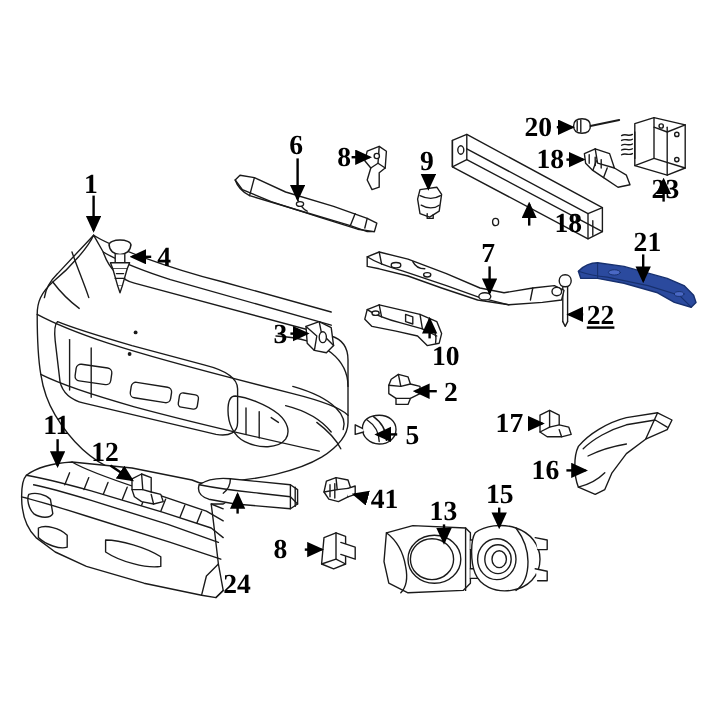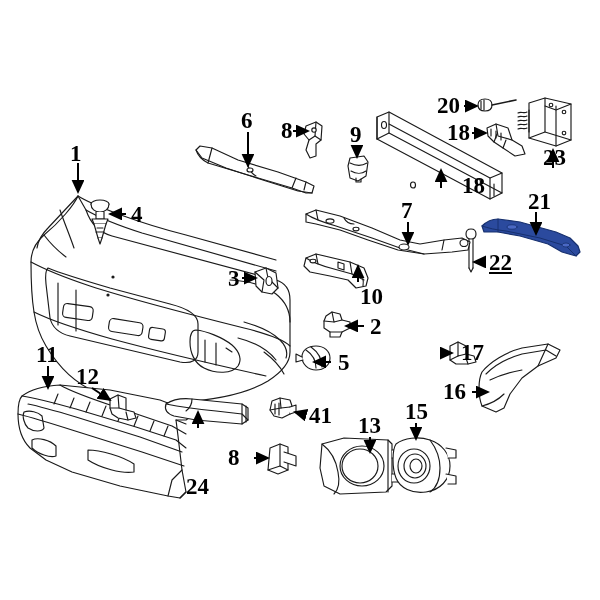--- a/index.html
+++ b/index.html
@@ -356,21 +356,21 @@
   <div class="callout-label" style="left:401px;top:199px;">7</div>
   <div class="callout-label" style="left:281px;top:119px;">8</div>
   <div class="callout-label" style="left:350px;top:123px;">9</div>
   <div class="callout-label" style="left:360px;top:285px;text-align:right;">10</div>
   <div class="callout-label" style="left:36px;top:343px;">11</div>
   <div class="callout-label" style="left:76px;top:365px;">12</div>
   <div class="callout-label" style="left:358px;top:414px;">13</div>
   <div class="callout-label" style="left:228px;top:446px;">8</div>
   <div class="callout-label" style="left:405px;top:400px;">15</div>
   <div class="callout-label" style="left:443px;top:380px;">16</div>
-  <div class="callout-label" style="left:413px;top:341px;margin-left:48px;">17</div>
+  <div class="callout-label" style="left:413px;top:341px;">17</div>
   <div class="callout-label" style="left:430px;top:174px;margin-left:32px;">18</div>
   <div class="callout-label" style="left:447px;top:121px;">18</div>
   <div class="callout-label" style="left:437px;top:94px;">20</div>
   <div class="callout-label" style="left:528px;top:190px;">21</div>
   <div class="callout-label" style="left:489px;top:251px;text-decoration:underline;">22</div>
   <div class="callout-label" style="left:543px;top:146px;">23</div>
   <div class="callout-label" style="left:186px;top:430px;margin-top:45px;">24</div>
   <div class="callout-label" style="left:309px;top:404px;">41</div>
 
 </div>

